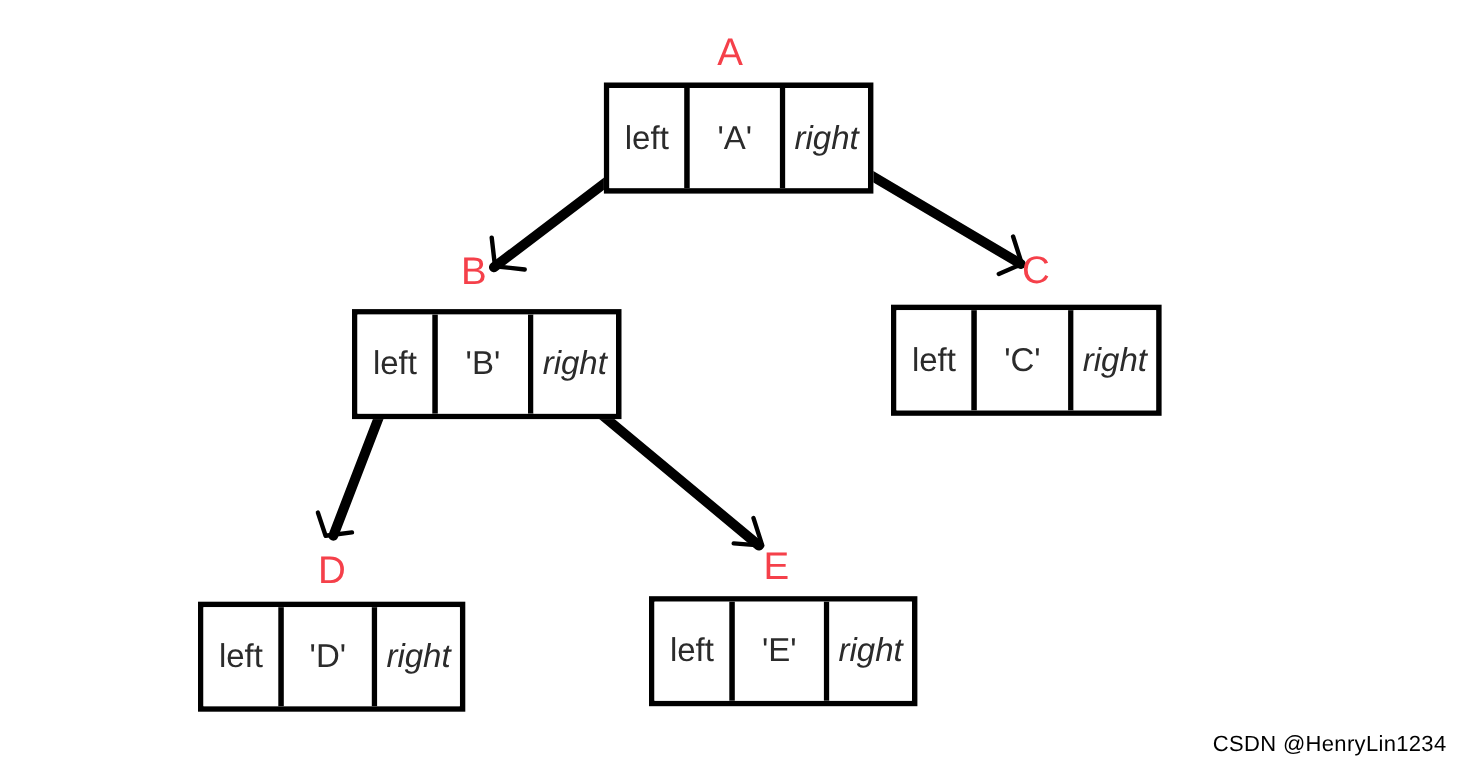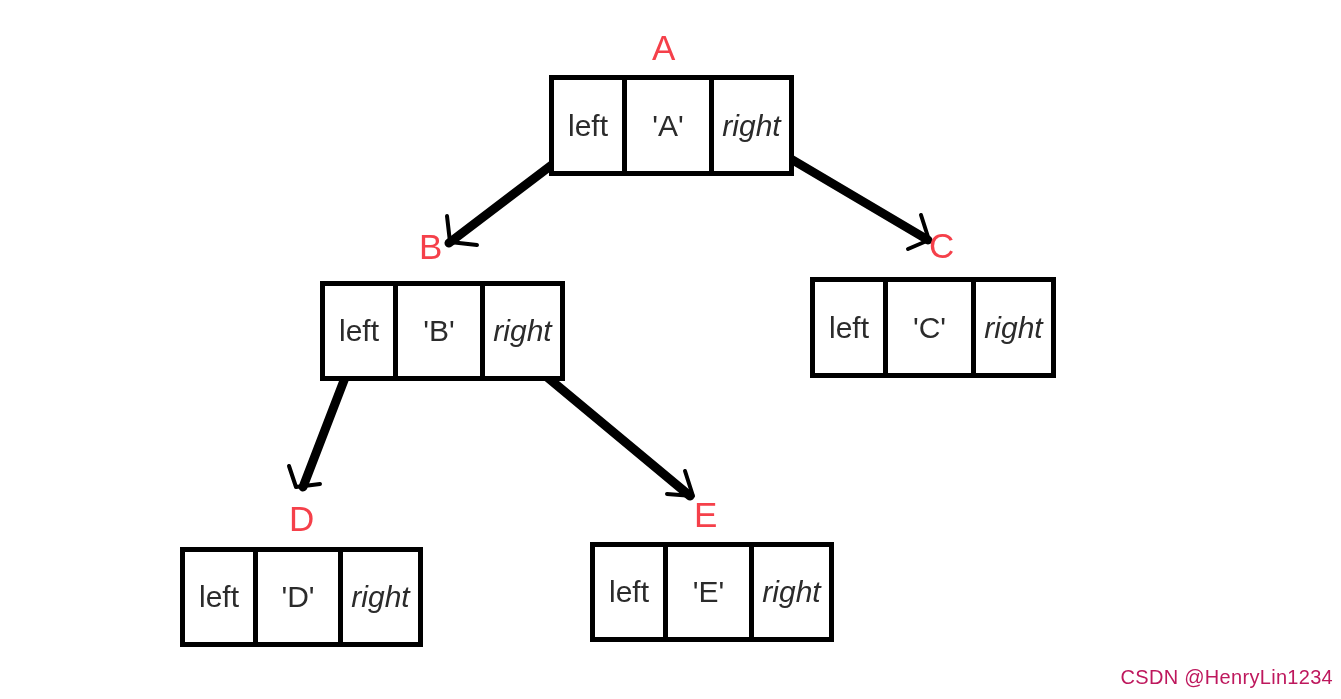--- a/index.html
+++ b/index.html
@@ -67,23 +67,23 @@
     top: 0;
     width: 1341px;
     height: 699px;
     z-index: 2;
     pointer-events: none;
   }
 
   
   .watermark {
     position: absolute;
-    right: 8px;
+    right: 26px;
     bottom: 10px;
-    color: #be185d;
+    color: #000000;
     font-family: "Liberation Sans", sans-serif;
     font-size: 20px;
     letter-spacing: 0.3px;
     white-space: nowrap;
     z-index: 6;
   }
 </style>
 </head>
 <body>
 

